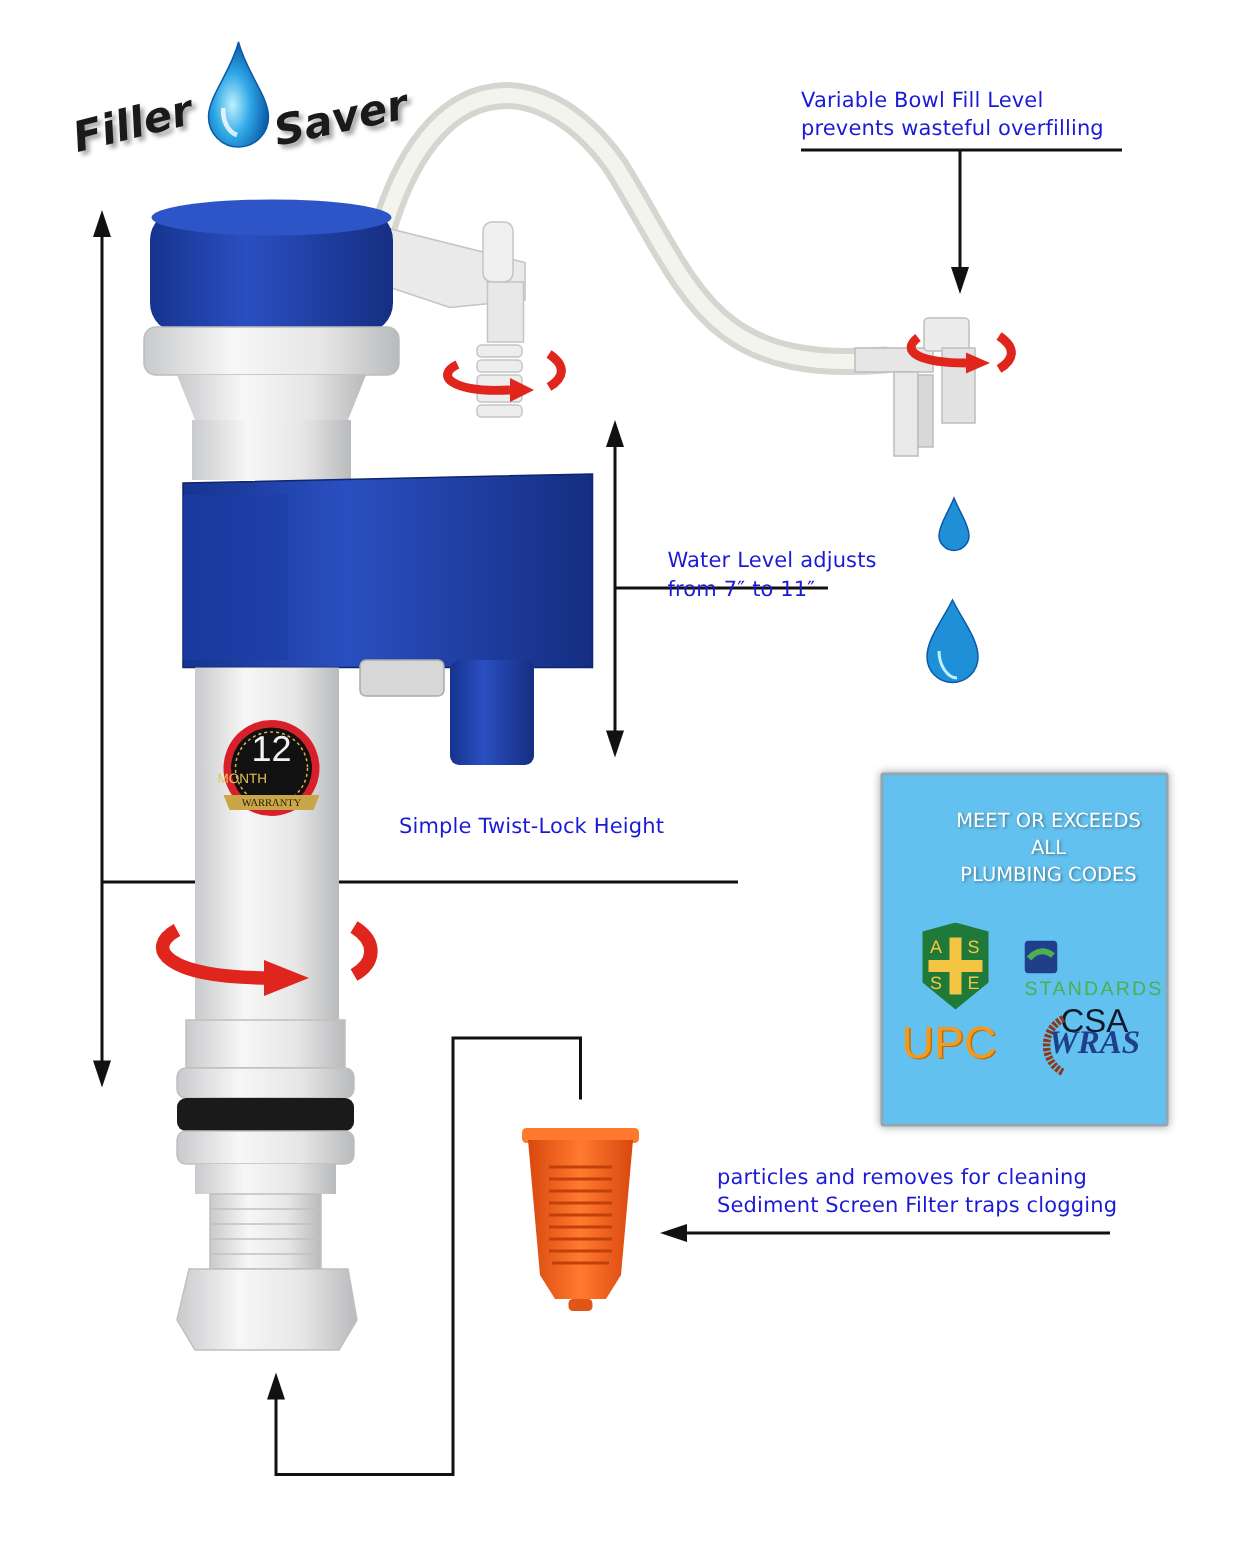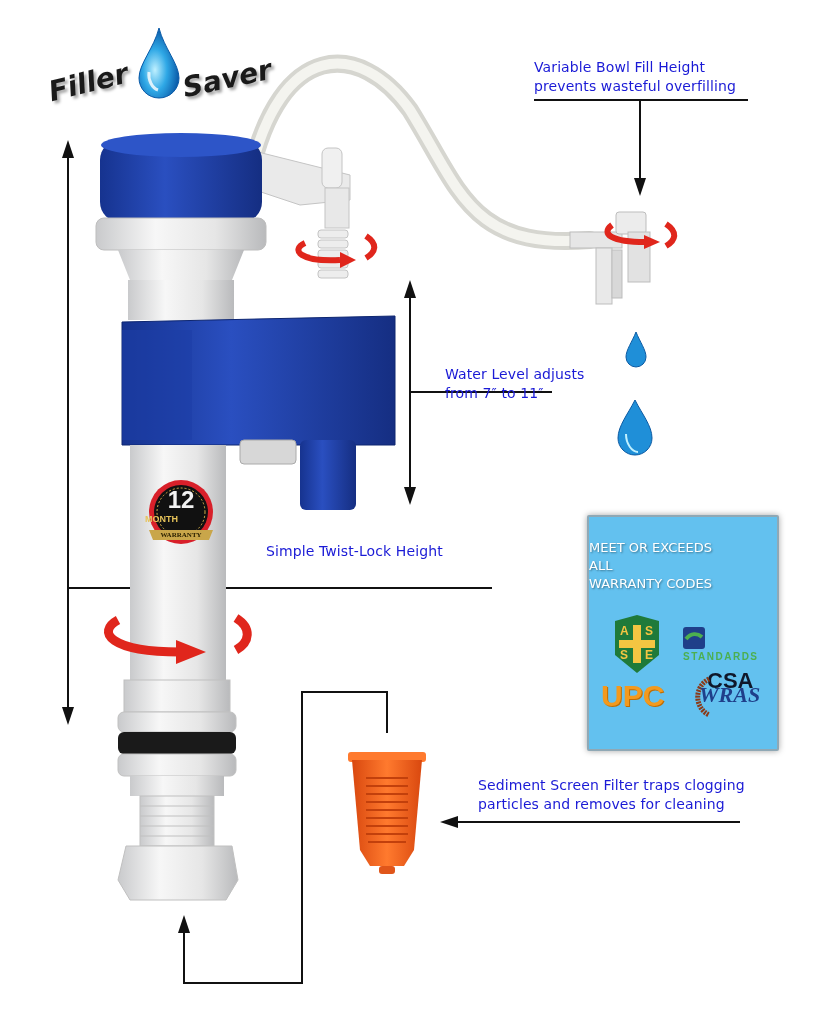--- a/index.html
+++ b/index.html
@@ -1,23 +1,23 @@
 <!DOCTYPE html>
 <html><head>
 <meta charset="utf-8">
 <style>
   html,body{margin:0;padding:0;background:#ffffff;}
   body{width:824px;height:1030px;position:relative;overflow:hidden;font-family:"Liberation Sans",sans-serif;}
   .abs{position:absolute;}
   .callout{position:absolute;color:#1a1ad6;font-family:"DejaVu Sans",sans-serif;font-size:14px;line-height:19px;white-space:nowrap;letter-spacing:0.1px;}
   .logo-word{position:absolute;font-family:"DejaVu Sans",sans-serif;font-style:italic;font-weight:bold;color:#1a1a1a;font-size:28px;text-shadow:2px 3px 3px rgba(0,0,0,0.35);}
   .cert-box{position:absolute;left:587px;top:515px;width:188px;height:232px;background:#63c1ef;border:2px solid #8fa8b5;box-shadow:0 0 6px rgba(0,0,0,0.35);border-radius:2px;}
-  .cert-title{position:absolute;left:0;width:100%;top:22px;color:#ffffff;font-family:"DejaVu Sans",sans-serif;font-size:13px;line-height:18px;text-shadow:1px 1px 2px rgba(0,0,0,0.4);}
+  .cert-title{position:absolute;left:16px;width:100%;top:22px;text-align:center;color:#ffffff;font-family:"DejaVu Sans",sans-serif;font-size:13px;line-height:18px;text-shadow:1px 1px 2px rgba(0,0,0,0.4);}
   .cert-title div{white-space:nowrap;}
-  .badge-text{font-family:"Liberation Sans",sans-serif;font-weight:bold;}
+  .badge-text{font-family:"Liberation Sans",sans-serif;font-weight:normal;}
 </style>
 </head>
 <body>
 
 <div class="abs" style="left:36px;top:22px;width:250px;height:100px;">
   <div class="logo-word" style="left:12px;top:44px;transform:rotate(-14deg);">Filler</div>
   <svg class="abs" style="left:100px;top:4px;" width="46" height="74" viewBox="0 0 46 74">
     <defs>
       <radialGradient id="dropg" cx="40%" cy="60%" r="60%">
         <stop offset="0" stop-color="#bff0ff"></stop>
@@ -172,64 +172,64 @@
     <circle cx="36" cy="34" r="27" fill="#111"></circle>
     <circle cx="36" cy="34" r="24" fill="none" stroke="#d8b24a" stroke-width="1" stroke-dasharray="2 2"></circle>
     <path d="M4 52 L 68 52 L 64 62 L 8 62 Z" fill="#c9a64a"></path>
   </svg>
   <div class="abs badge-text" style="left:0;width:72px;top:10px;text-align:center;color:#f2f2f2;font-size:24px;line-height:24px;">12</div>
   <div class="abs badge-text" style="left:0;width:72px;top:36px;text-align:left;color:#e6c35a;font-size:9px;">MONTH</div>
   <div class="abs badge-text" style="left:0;width:72px;top:53px;text-align:center;color:#2a2000;font-family:'Liberation Serif',serif;font-size:7px;">WARRANTY</div>
 </div>
 
 <div class="callout" style="left:534px;top:58px;">
-  <div>Variable Bowl Fill Height</div>
+  <div>Variable Bowl Fill Level</div>
   <div>prevents wasteful overfilling</div>
 </div>
 
 <div class="callout" style="left:445px;top:347px;margin-top:18px;">
   <div>Water Level adjusts</div>
   <div>from  7″ to 11″</div>
 </div>
 
 <div class="callout" style="left:266px;top:542px;">
   <div>Simple Twist-Lock Height</div>
 </div>
 
 <div class="callout" style="left:478px;top:776px;">
+  <div>particles and removes for cleaning</div>
   <div>Sediment Screen Filter traps clogging</div>
-  <div>particles and removes for cleaning</div>
 </div>
 
 <div class="cert-box">
   <div class="cert-title">
     <div>MEET OR EXCEEDS</div>
     <div>ALL</div>
-    <div>WARRANTY CODES</div>
+    <div>PLUMBING CODES</div>
   </div>
 
   <div class="abs" style="left:20px;top:98px;width:56px;height:60px;">
     <svg class="abs" width="56" height="60" viewBox="0 0 56 60" style="left:0;top:0;">
       <path d="M6 6 L 28 0 L 50 6 L 50 40 L 28 58 L 6 40 Z" fill="#1f7a3a"></path>
       <rect x="24" y="10" width="8" height="38" fill="#f4c542"></rect>
       <rect x="10" y="25" width="36" height="8" fill="#f4c542"></rect>
     </svg>
     <div class="abs badge-text" style="left:11px;top:9px;color:#f4c542;font-size:12px;">A</div>
     <div class="abs badge-text" style="left:36px;top:9px;color:#f4c542;font-size:12px;">S</div>
     <div class="abs badge-text" style="left:11px;top:33px;color:#f4c542;font-size:12px;">S</div>
     <div class="abs badge-text" style="left:36px;top:33px;color:#f4c542;font-size:12px;">E</div>
   </div>
 
   <div class="abs" style="left:92px;top:108px;width:86px;height:44px;">
     <svg class="abs" width="22" height="22" viewBox="0 0 22 22" style="left:2px;top:2px;">
       <rect x="0" y="0" width="22" height="22" rx="3" fill="#1f3f8a"></rect>
       <path d="M3 12 C 8 6, 14 6, 19 10" stroke="#4caf50" stroke-width="4" fill="none"></path>
     </svg>
     <div class="abs badge-text" style="left:26px;top:0px;color:#0f172a;font-size:22px;line-height:24px;margin-top:44px;">CSA</div>
-    <div class="abs badge-text" style="left:2px;top:26px;color:#4caf50;font-size:10px;letter-spacing:1.5px;">STANDARDS</div>
+    <div class="abs badge-text" style="left:2px;top:26px;color:#4caf50;font-size:13px;letter-spacing:1.5px;">STANDARDS</div>
   </div>
 
   <div class="abs badge-text" style="left:12px;top:162px;color:#f39a1e;font-size:30px;line-height:34px;text-shadow:1px 1px 0 #c06c00;">UPC</div>
 
   <div class="abs" style="left:94px;top:158px;width:86px;height:44px;">
     <svg class="abs" width="30" height="44" viewBox="0 0 30 44" style="left:0;top:0;">
       <path d="M26 4 A 20 20 0 0 0 26 40" stroke="#8a3b1a" stroke-width="5" fill="none" stroke-dasharray="2 1"></path>
     </svg>
     <div class="abs" style="left:16px;top:8px;color:#1f3f8a;font-family:Liberation Serif, serif;font-style:italic;font-weight:bold;font-size:22px;line-height:24px;">WRAS</div>
   </div>

